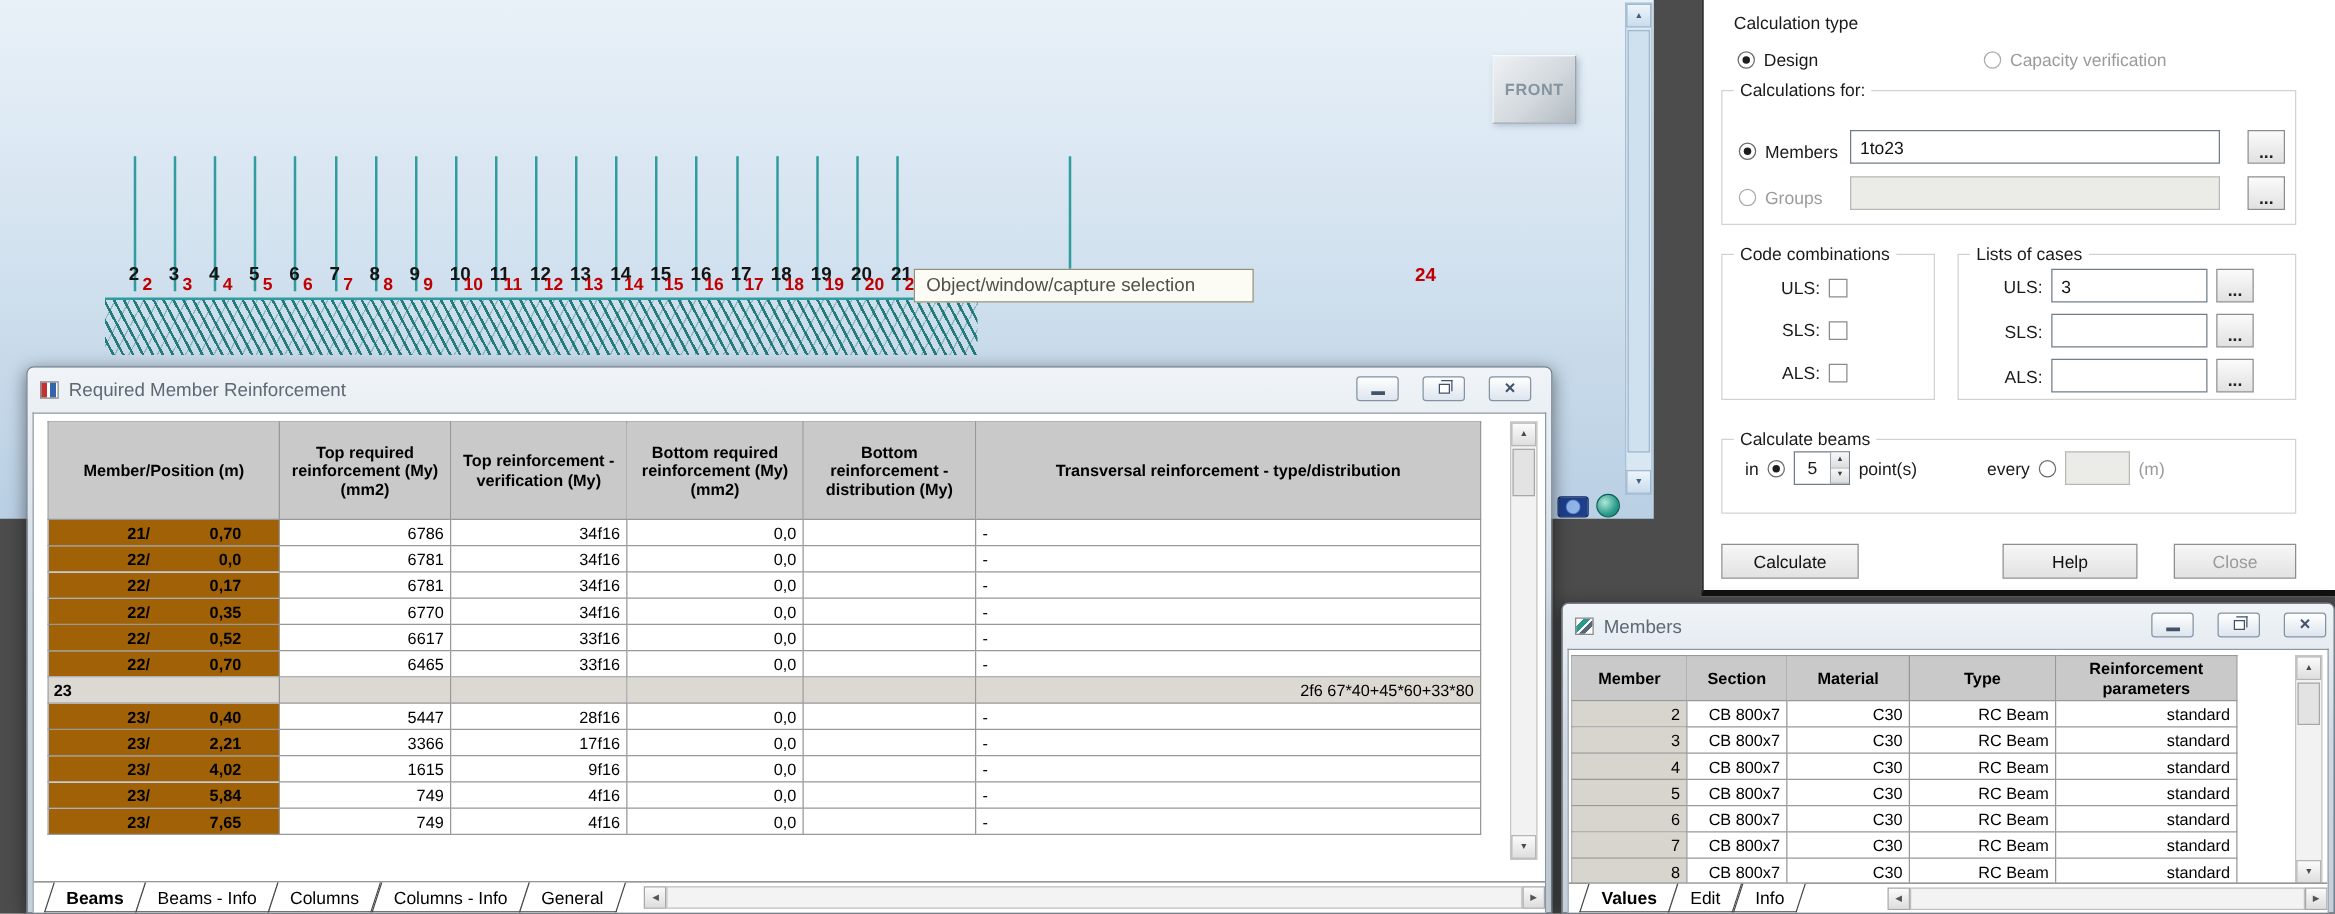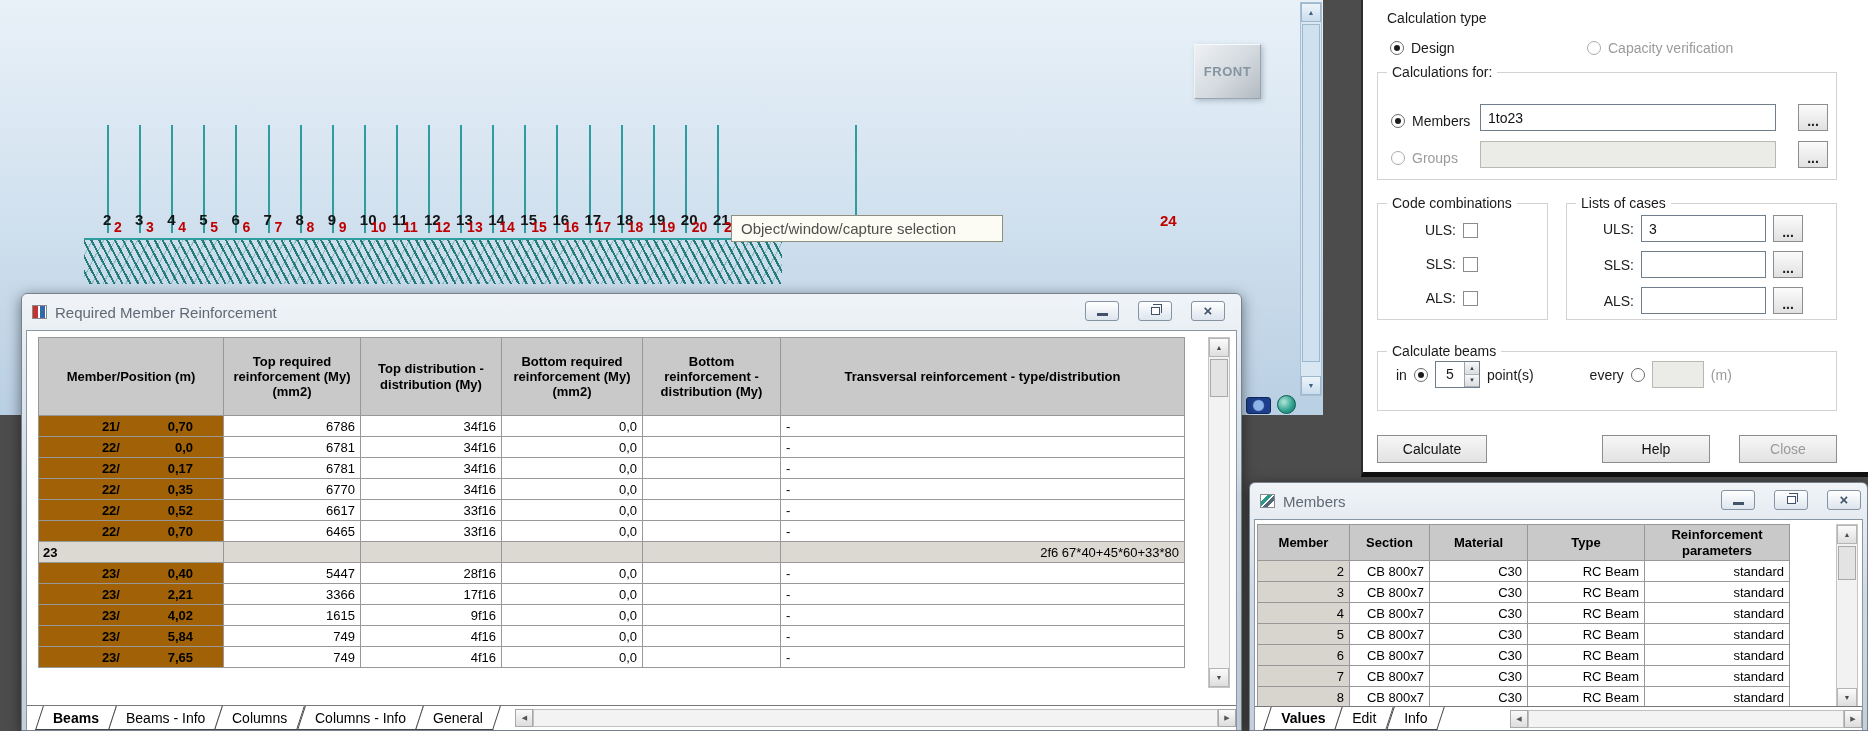--- a/index.html
+++ b/index.html
@@ -193,21 +193,21 @@
         <div class="vline" style="left: 652.7px;"></div>
         <div class="nnum" style="left: 648.7px;">19</div>
         <div class="rnum" style="left: 659.7px;">19</div>
         <div class="vline" style="left: 684.8px;"></div>
         <div class="nnum" style="left: 680.8px;">20</div>
         <div class="rnum" style="left: 691.8px;">20</div>
         <div class="vline" style="left: 716.9px;"></div>
         <div class="nnum" style="left: 712.9px;">21</div>
         <div class="rnum" style="left: 723.9px;">21</div>
         <div class="vline" style="left: 855px;"></div>
-        <div class="rnum far" style="left: 1132px; margin-left: 28px;">24</div>
+        <div class="rnum far" style="left: 1132px;">24</div>
       </div>
     <div id="front-btn">FRONT</div>
     <div id="tooltip">Object/window/capture selection</div>
     <div class="vscroll" id="vp-scroll">
       <div class="sbtn up">▲</div>
       <div class="vthumb"></div>
       <div class="sbtn dn">▼</div>
     </div>
     <div id="vp-icon1"></div>
     <div id="vp-icon2"></div>
@@ -325,21 +325,21 @@
             <col style="width:137px">
             <col style="width:141px">
           <col style="width:141px">
             <col style="width:138px">
             <col style="width:404px">
         </colgroup>
         <thead>
           <tr>
             <th>Member/Position (m)</th>
             <th>Top required reinforcement (My) (mm2)</th>
-            <th>Top distribution - distribution (My)</th>
+            <th>Top reinforcement - verification (My)</th>
             <th>Bottom required reinforcement (My) (mm2)</th>
             <th>Bottom reinforcement - distribution (My)</th>
             <th>Transversal reinforcement - type/distribution</th>
           </tr>
         </thead>
         <tbody id="reinf-body">
             <tr>
               <td class="mem"><span class="m1">21/</span><span class="m2">0,70</span></td>
               <td class="num">6786</td>
               <td class="num">34f16</td>

